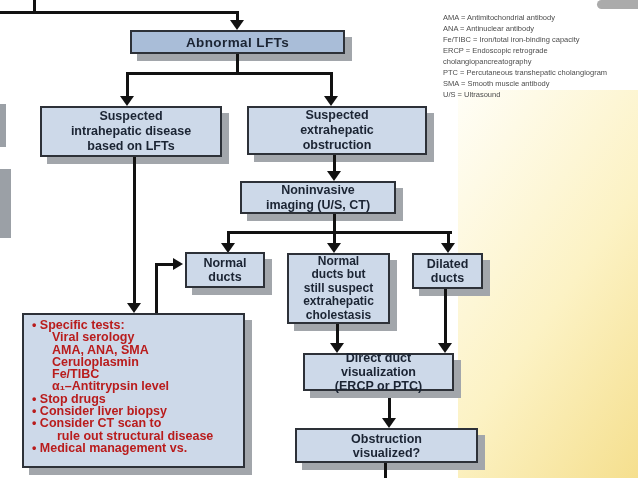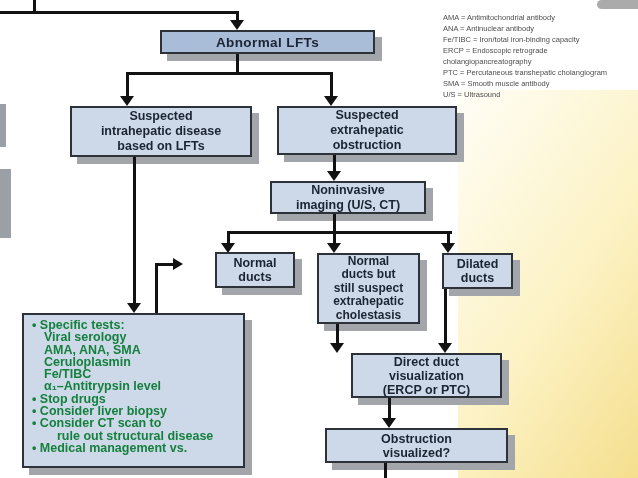--- a/index.html
+++ b/index.html
@@ -20,35 +20,35 @@
   .ln{position:absolute;background:#121212;}
   .ah-down{position:absolute;width:0;height:0;border-left:7px solid transparent;border-right:7px solid transparent;border-top:10px solid #121212;}
   .ah-right{position:absolute;width:0;height:0;border-top:6px solid transparent;border-bottom:6px solid transparent;border-left:10px solid #121212;}
 
   
   .node{
     position:absolute;background:#cdd9e9;border:2px solid #2d3138;
     box-shadow:7px 7px 0 0 #a2a6ab;
     display:flex;align-items:center;justify-content:center;
     color:#1b2433;font-weight:bold;font-size:12.5px;line-height:15px;
-    text-align:center;white-space:pre-line;box-sizing:border-box;margin-left:30px;
+    text-align:center;white-space:pre-line;box-sizing:border-box;
   }
   .node.header{background:#a9bdd8;font-size:13.5px;letter-spacing:.4px;}
   .node.small{line-height:14px;}
   .node.tight{font-size:12px;line-height:13.5px;}
 
   
   .bigbox{
     position:absolute;left:22px;top:313px;width:223px;height:155px;
     background:#cdd9e9;border:2px solid #2d3138;box-shadow:7px 7px 0 0 #a2a6ab;
     box-sizing:border-box;padding:4px 4px 0 0;
-    color:#15803d;font-weight:bold;font-size:12.5px;line-height:12.3px;
+    color:#b91c1c;font-weight:bold;font-size:12.5px;line-height:12.3px;
   }
   .wline.b{padding-left:8px;}
-  .wline.s{padding-left:20px;}
+  .wline.s{padding-left:28px;}
   .wline.c{padding-left:33px;}
 
   
   .legend{position:absolute;left:443px;top:12px;font-size:7.5px;line-height:11px;color:#4d4d4d;}
 </style>
 </head>
 <body>
 
 <div class="stage">
 
@@ -121,21 +121,21 @@
     <div class="wline b">• Consider CT scan to</div>
     <div class="wline c">rule out structural disease</div>
     <div class="wline b">• Medical management vs.</div>
   </div>
 
   <div class="ln" style="left:336px;top:324px;width:3px;height:20px;"></div>
   <div class="ah-down" style="left:330px;top:343px;"></div>
   <div class="ln" style="left:444px;top:289px;width:3px;height:55px;"></div>
   <div class="ah-down" style="left:438px;top:343px;"></div>
 
-  <div class="node small" style="left:321px;top:353px;width:151px;height:45px;">Direct duct
+  <div class="node small" style="left:303px;top:353px;width:151px;height:38px;">Direct duct
 visualization
 (ERCP or PTC)</div>
 
   <div class="ln" style="left:388px;top:398px;width:3px;height:21px;"></div>
   <div class="ah-down" style="left:382px;top:418px;"></div>
   <div class="node small" style="left:295px;top:428px;width:183px;height:35px;">Obstruction
 visualized?</div>
   <div class="ln" style="left:384px;top:463px;width:3px;height:15px;"></div>
 
   <div class="legend">

